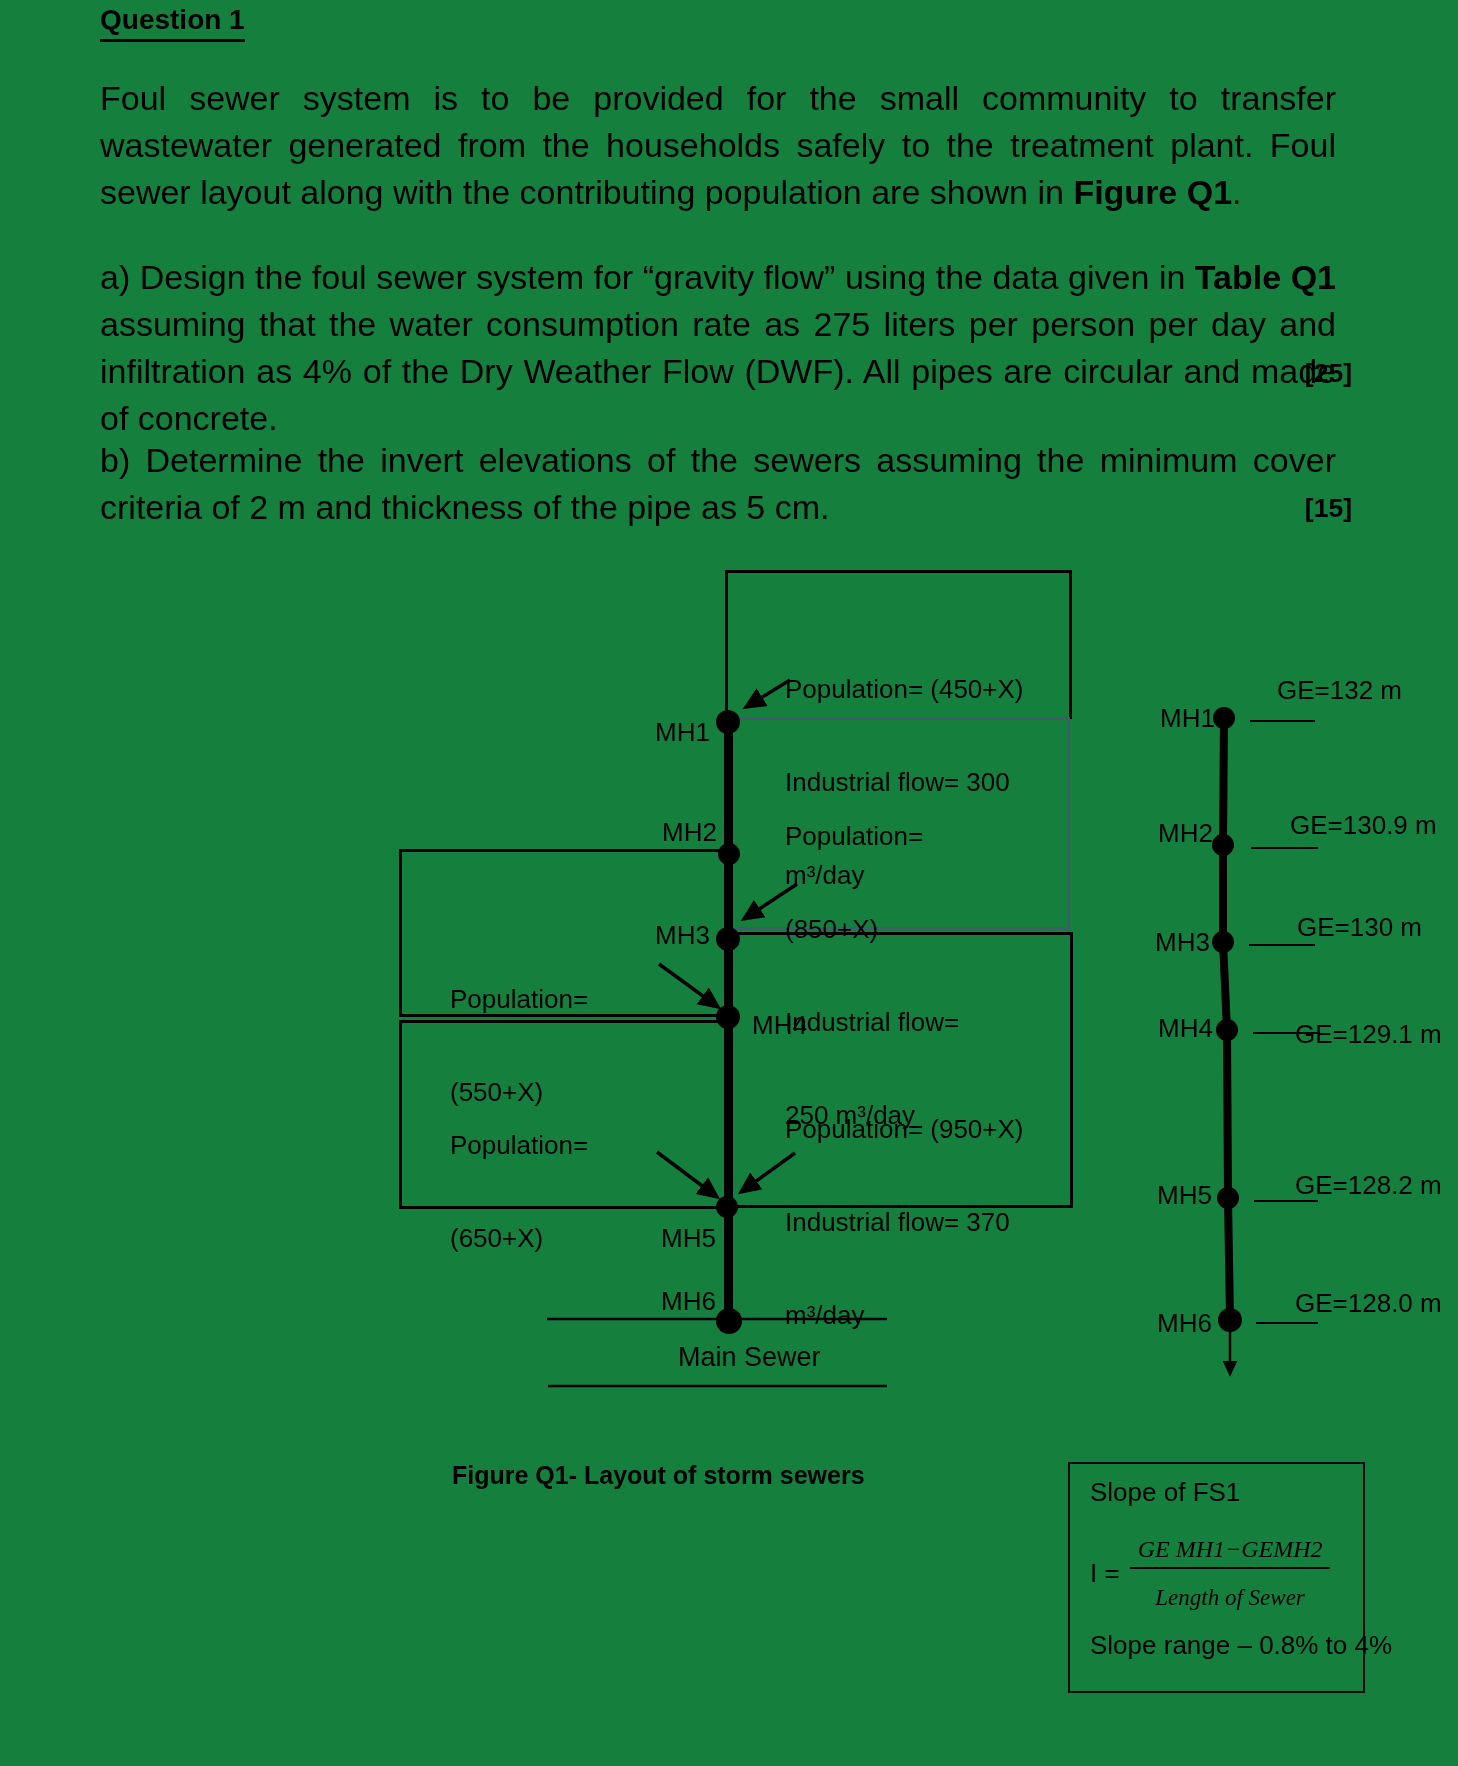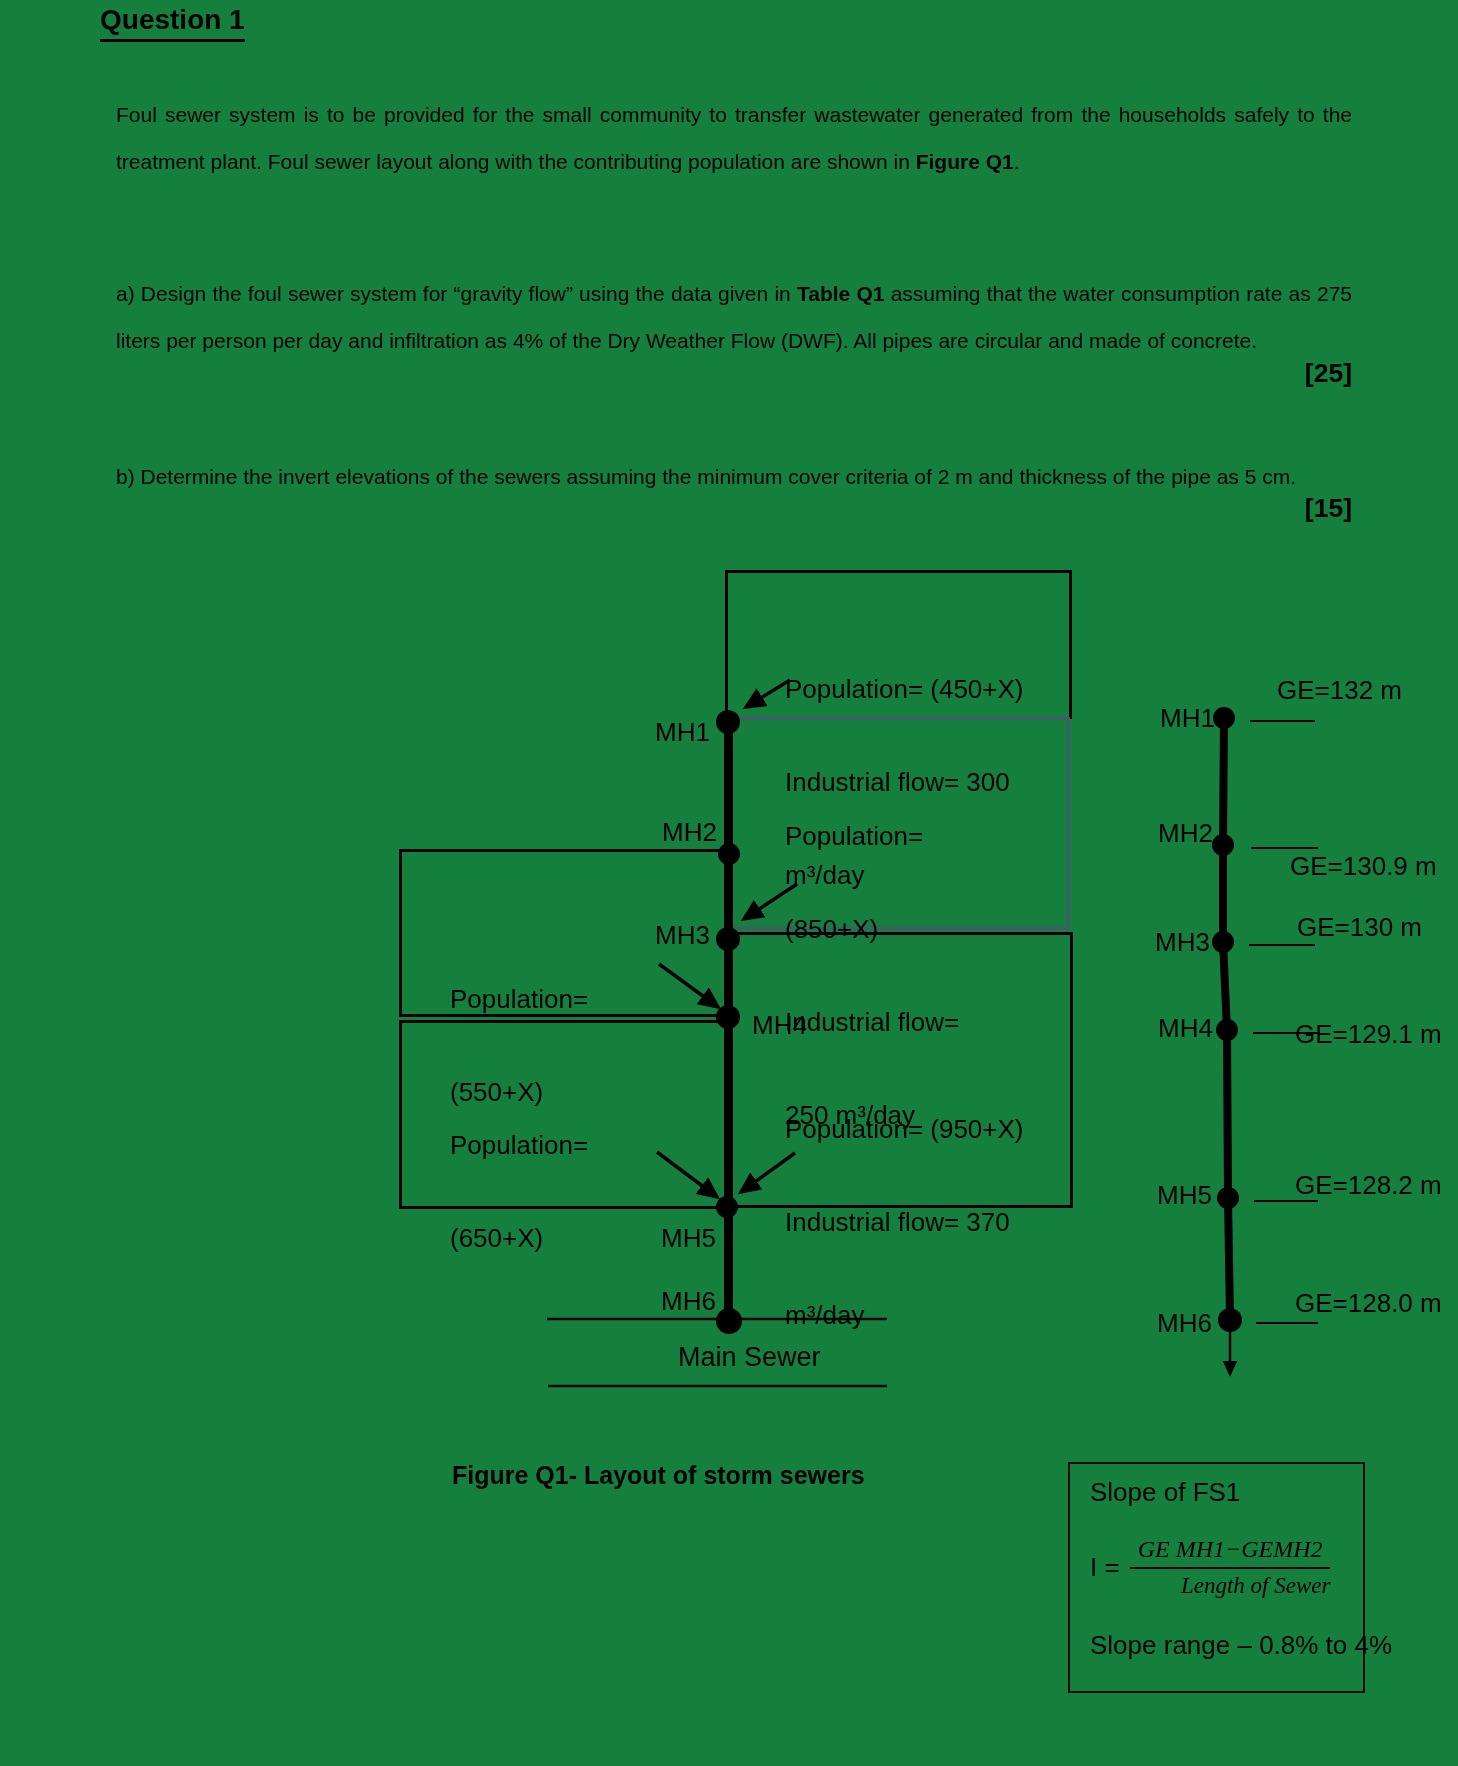--- a/index.html
+++ b/index.html
@@ -5,22 +5,22 @@
   html,body{margin:0;padding:0;background:#888;}
   .page{
     position:relative;width:1458px;height:1766px;margin:0 auto;
     background:#15803d;color:#000;
     font-family:"Liberation Sans","DejaVu Sans",sans-serif;
     overflow:hidden;
   }
   .doc-title{position:absolute;left:100px;top:4px;font-size:28px;font-weight:700;}
   .doc-title .u{display:inline-block;border-bottom:3px solid #000;padding-bottom:3px;}
   .para{
-    position:absolute;left:100px;width:1236px;margin:16px;
-    font-size:21px;line-height:47px;text-align:justify;
+    position:absolute;left:100px;width:1236px;margin:0;
+    font-size:34px;line-height:47px;text-align:justify;
   }
   .para b{font-weight:700;}
   .mark{
     position:absolute;left:116px;width:1236px;text-align:right;
     font-size:26.5px;font-weight:700;line-height:31px;
   }
   
   .fbox{position:absolute;box-sizing:border-box;background:transparent;}
   .fbox.black{border:3px solid #000;}
   .fbox.blue{border:3px solid #44596e;}
@@ -34,21 +34,21 @@
   
   .slopebox{
     position:absolute;left:1068px;top:1462px;width:297px;height:231px;
     box-sizing:border-box;border:2px solid #0b0b0b;
   }
   .slopebox .sb-title{position:absolute;left:20px;top:13px;font-size:26px;}
   .sb-formula{position:absolute;left:20px;top:72px;display:flex;align-items:center;}
   .sb-lhs{font-size:26px;margin-right:10px;}
   .frac{display:inline-block;text-align:center;font-family:"Liberation Serif","DejaVu Serif",serif;font-style:italic;}
   .frac .num{display:block;font-size:24px;padding:0 8px 4px 8px;border-bottom:2.5px solid #000;}
-  .frac .den{display:block;font-size:23px;padding-top:4px;text-align:right;}
+  .frac .den{display:block;font-size:23px;padding-top:16px;}
   .sb-range{position:absolute;left:20px;top:166px;font-size:26px;white-space:pre;}
 </style>
 </head>
 <body>
 
 <div class="page">
 
   <div class="doc-title">
     <span class="u">Question 1</span>
   </div>
@@ -144,21 +144,21 @@
   <div class="mainsewer">Main Sewer</div>
 
   <div class="mh" style="left:1160px;top:704px;">MH1</div>
   <div class="mh" style="left:1158px;top:819px;">MH2</div>
   <div class="mh" style="left:1155px;top:928px;">MH3</div>
   <div class="mh" style="left:1158px;top:1014px;">MH4</div>
   <div class="mh" style="left:1157px;top:1181px;">MH5</div>
   <div class="mh" style="left:1157px;top:1309px;">MH6</div>
 
   <div class="ge" style="left:1277px;top:676px;">GE=132 m</div>
-  <div class="ge" style="left:1290px;top:852px;">GE=130.9 m</div>
+  <div class="ge" style="left:1290px;top:811px;">GE=130.9 m</div>
   <div class="ge" style="left:1297px;top:913px;">GE=130 m</div>
   <div class="ge" style="left:1295px;top:1020px;">GE=129.1 m</div>
   <div class="ge" style="left:1295px;top:1171px;">GE=128.2 m</div>
   <div class="ge" style="left:1295px;top:1289px;">GE=128.0 m</div>
 
   <div class="figcap">Figure Q1- Layout of storm sewers</div>
 
   <div class="slopebox">
     <div class="sb-title">Slope of FS1</div>
     <div class="sb-formula">

